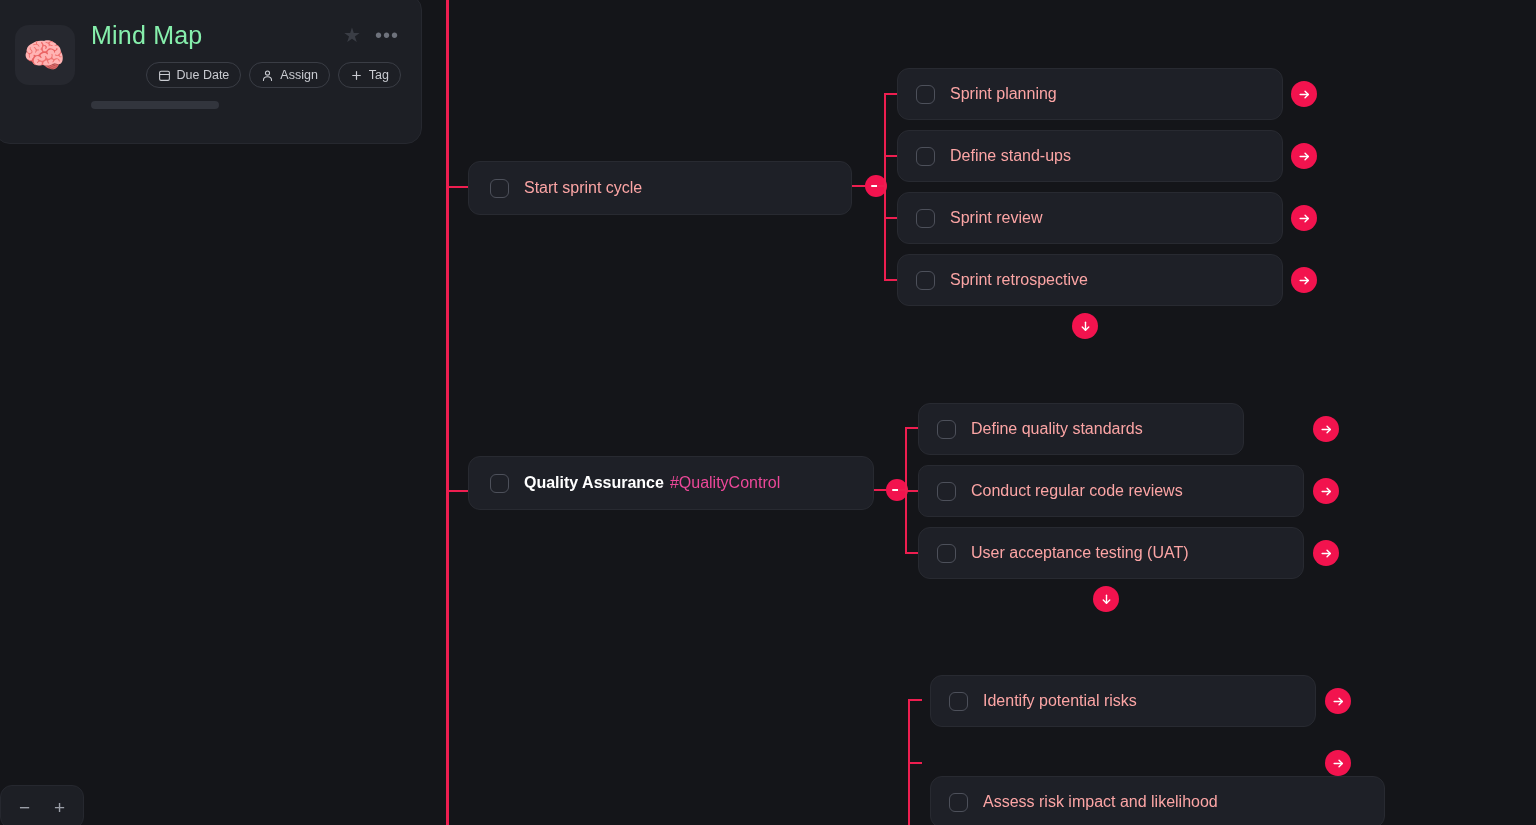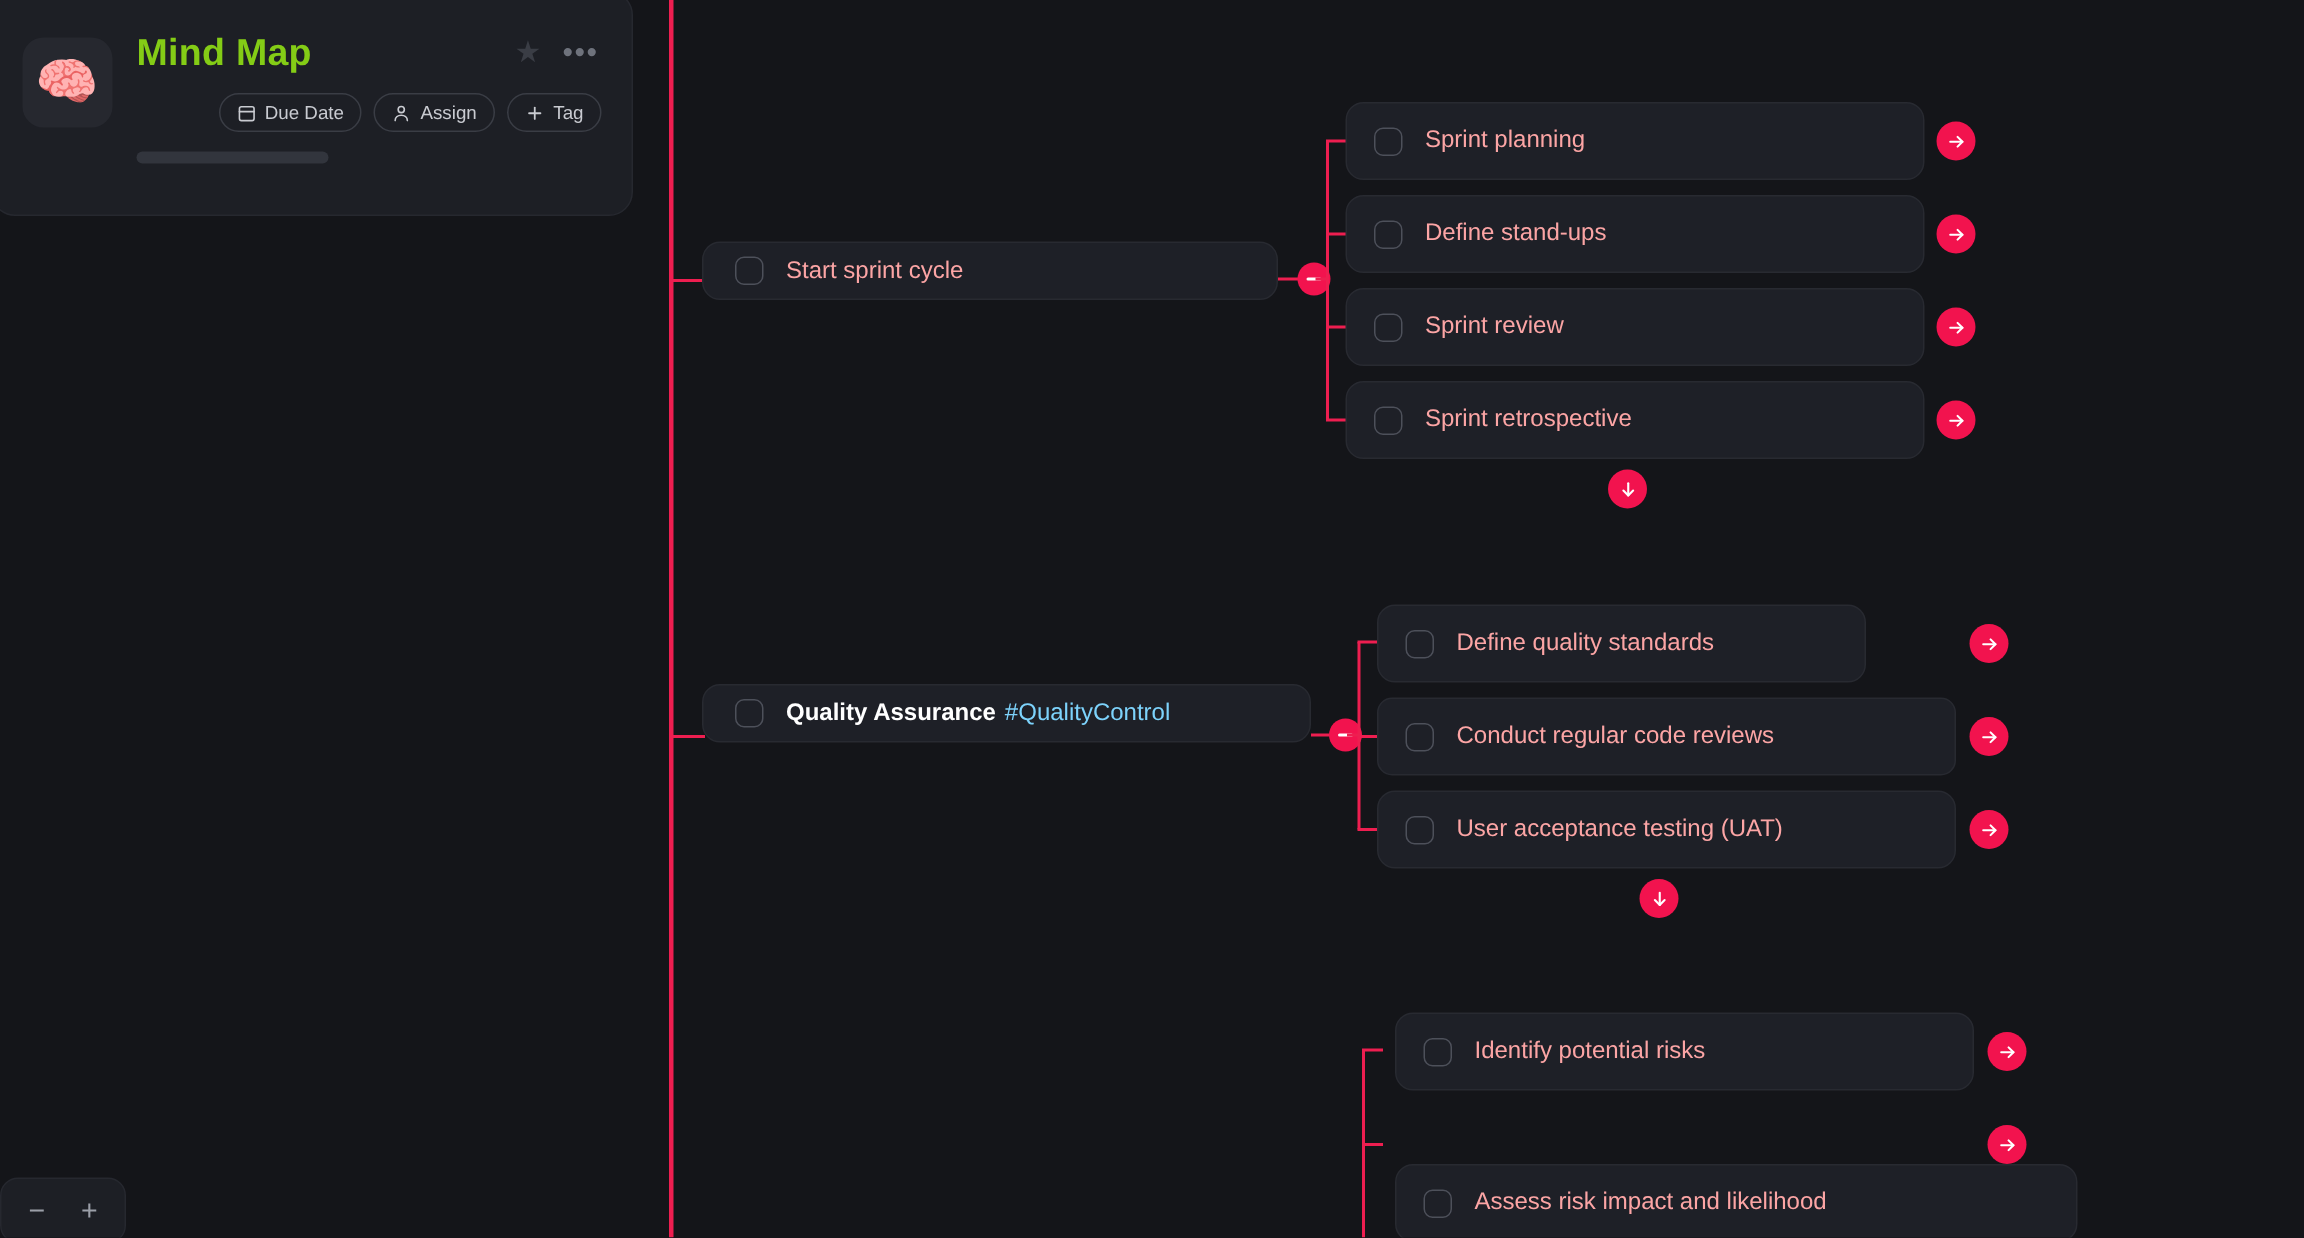--- a/index.html
+++ b/index.html
@@ -43,22 +43,22 @@
     align-items: center;
     justify-content: center;
     font-size: 34px;
     line-height: 1;
     margin-top: 8px;
   }
   .header-right { flex: 1; padding-top: 4px; position: relative; }
   .title-row { display: flex; align-items: center; }
   .mm-title {
     font-size: 25px;
-    color: #84cc16;
-    font-weight: 700;
+    color: #86efac;
+    font-weight: 400;
     letter-spacing: .2px;
   }
   .title-actions {
     position: absolute;
     right: 2px;
     top: 8px;
     display: flex;
     align-items: center;
     gap: 14px;
   }
@@ -103,37 +103,37 @@
   .node {
     position: absolute;
     background: #1E2027;
     border: 1px solid #282A31;
     border-radius: 12px;
     display: flex;
     align-items: center;
     padding: 0 18px;
     height: 52px;
   }
-  .node.parent { height: 39px; padding-left: 21px; }
+  .node.parent { height: 54px; padding-left: 21px; }
   .chk {
     width: 19px;
     height: 19px;
     min-width: 19px;
     border: 1.6px solid #4D505A;
     border-radius: 6px;
     margin-right: 15px;
     background: transparent;
   }
   .node-label {
     font-size: 16px;
     color: #fca5a5;
     white-space: nowrap;
   }
   .node-label.bold { font-weight: 700; color: #FFFFFF; }
-  .tag { color: #7dd3fc; font-weight: 400; }
+  .tag { color: #ec4899; font-weight: 400; }
 
   
   .conn { position: absolute; background: #EE1E50; }
   .conn.h { height: 2px; }
   .conn.v { width: 2px; }
 
   
   .circle-btn {
     position: absolute;
     border-radius: 50%;

